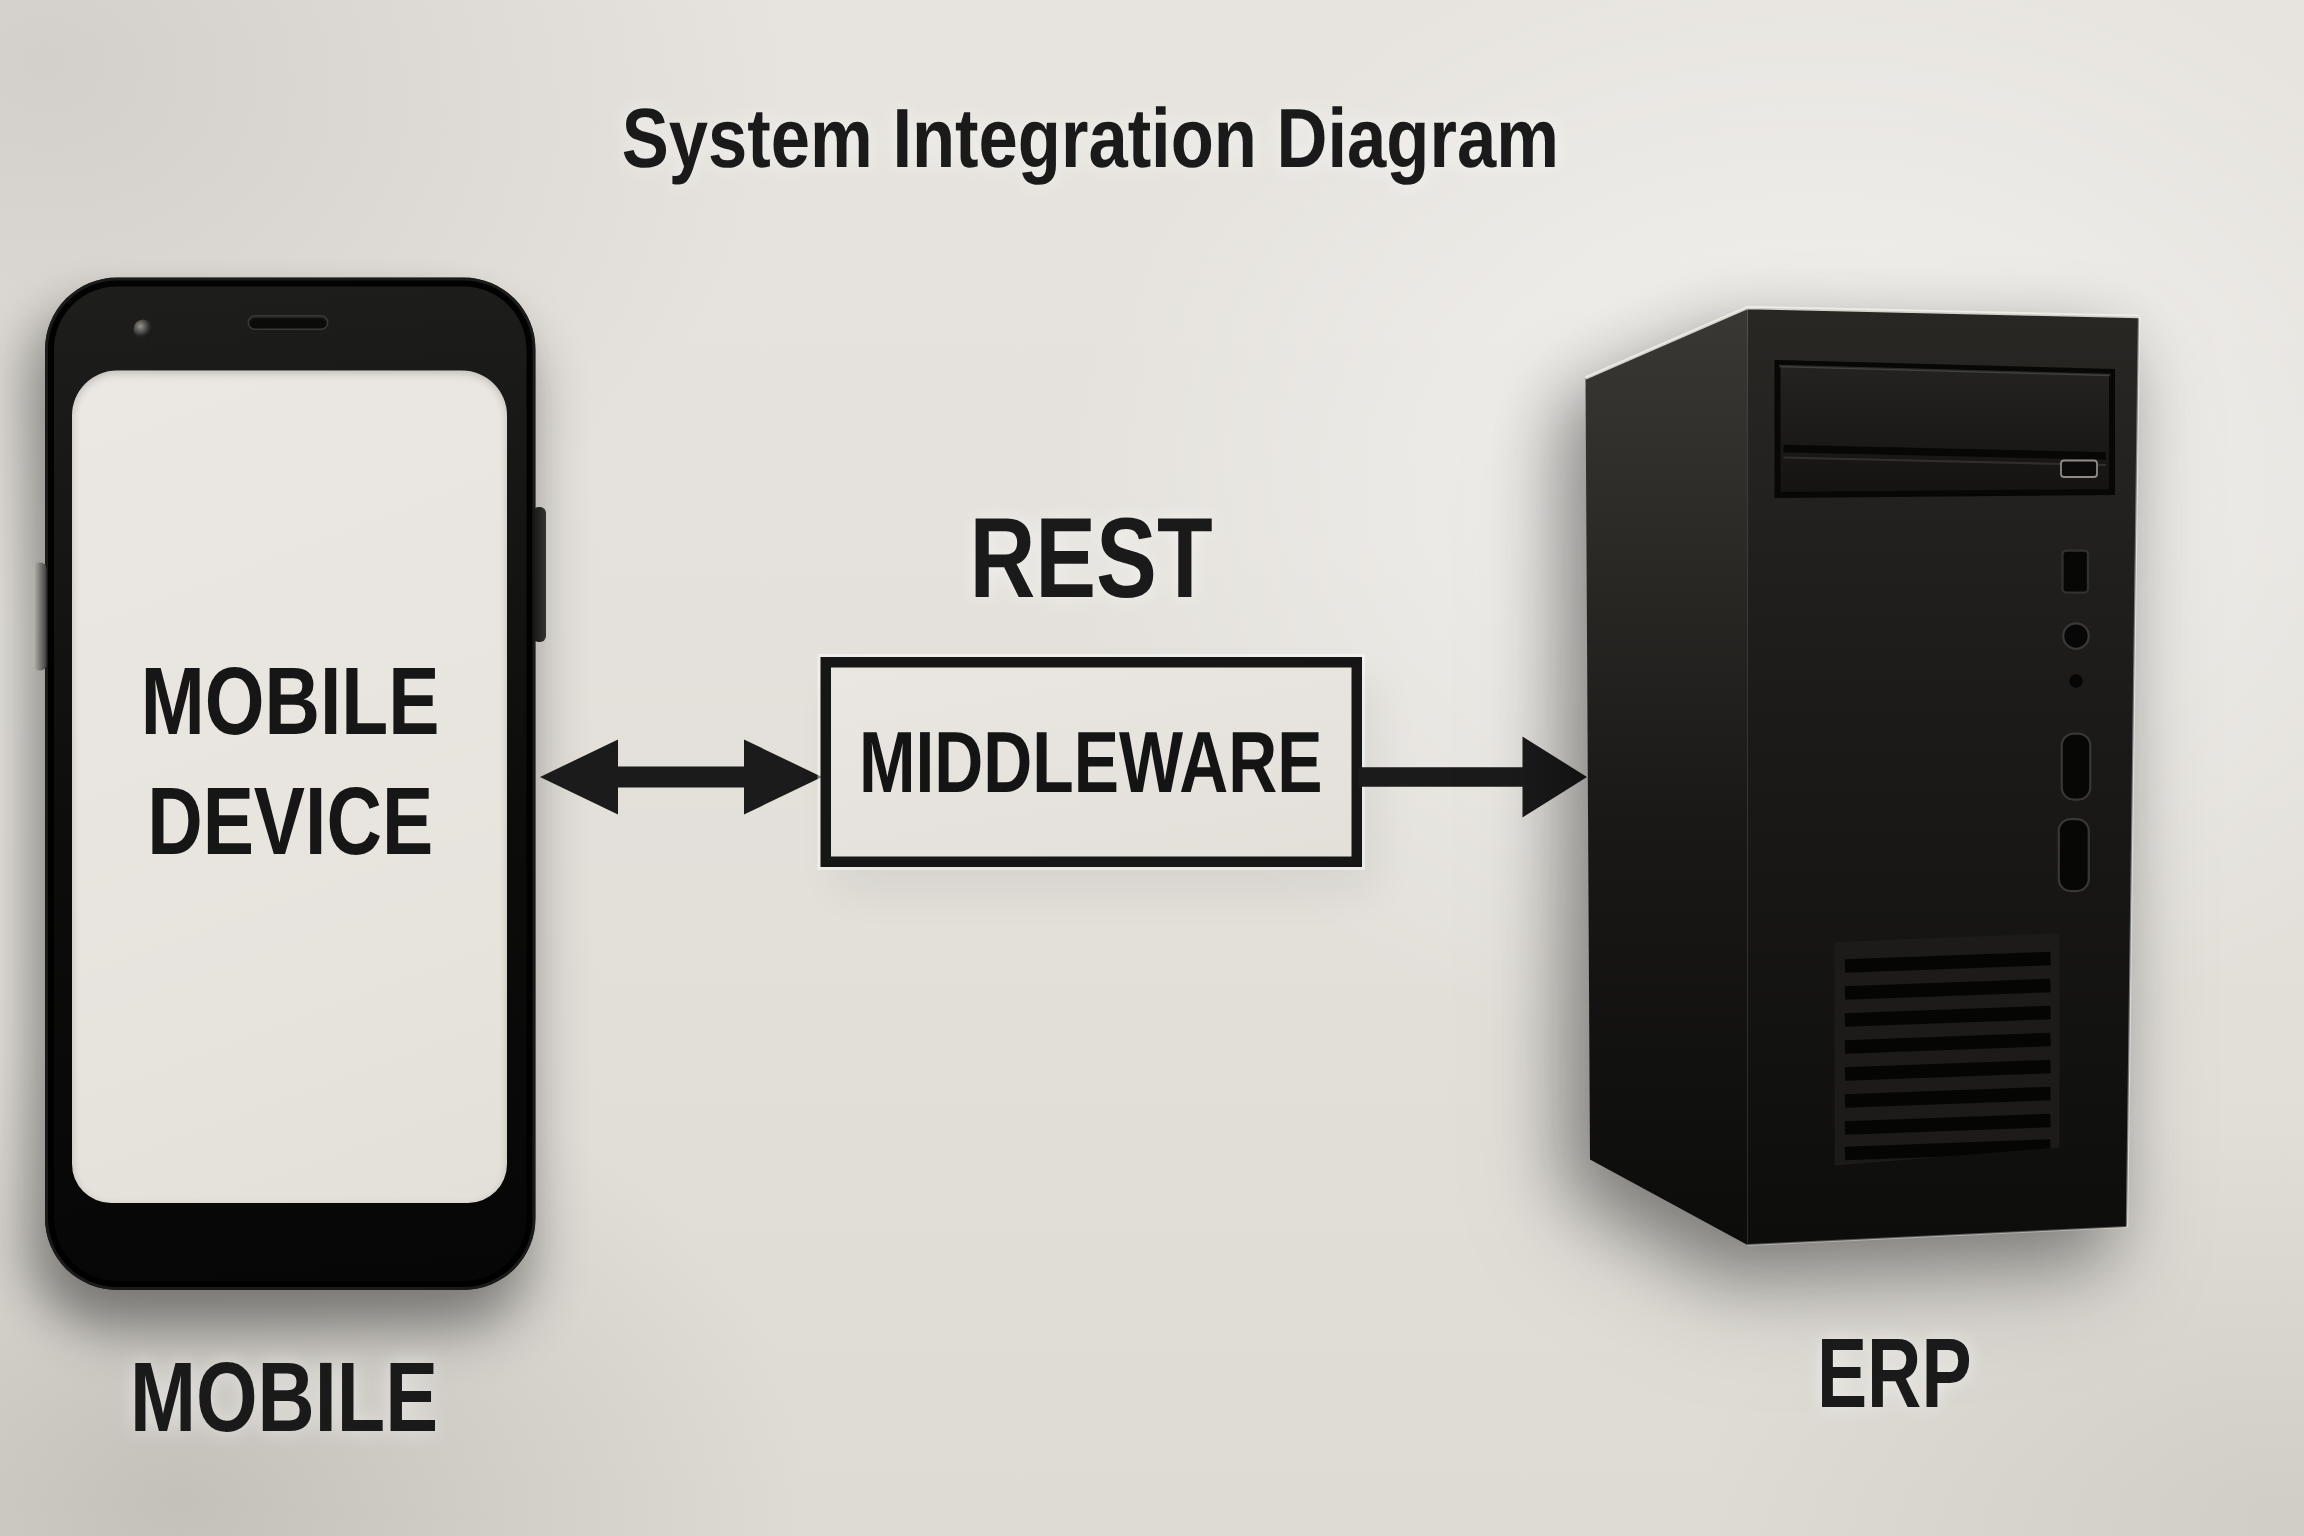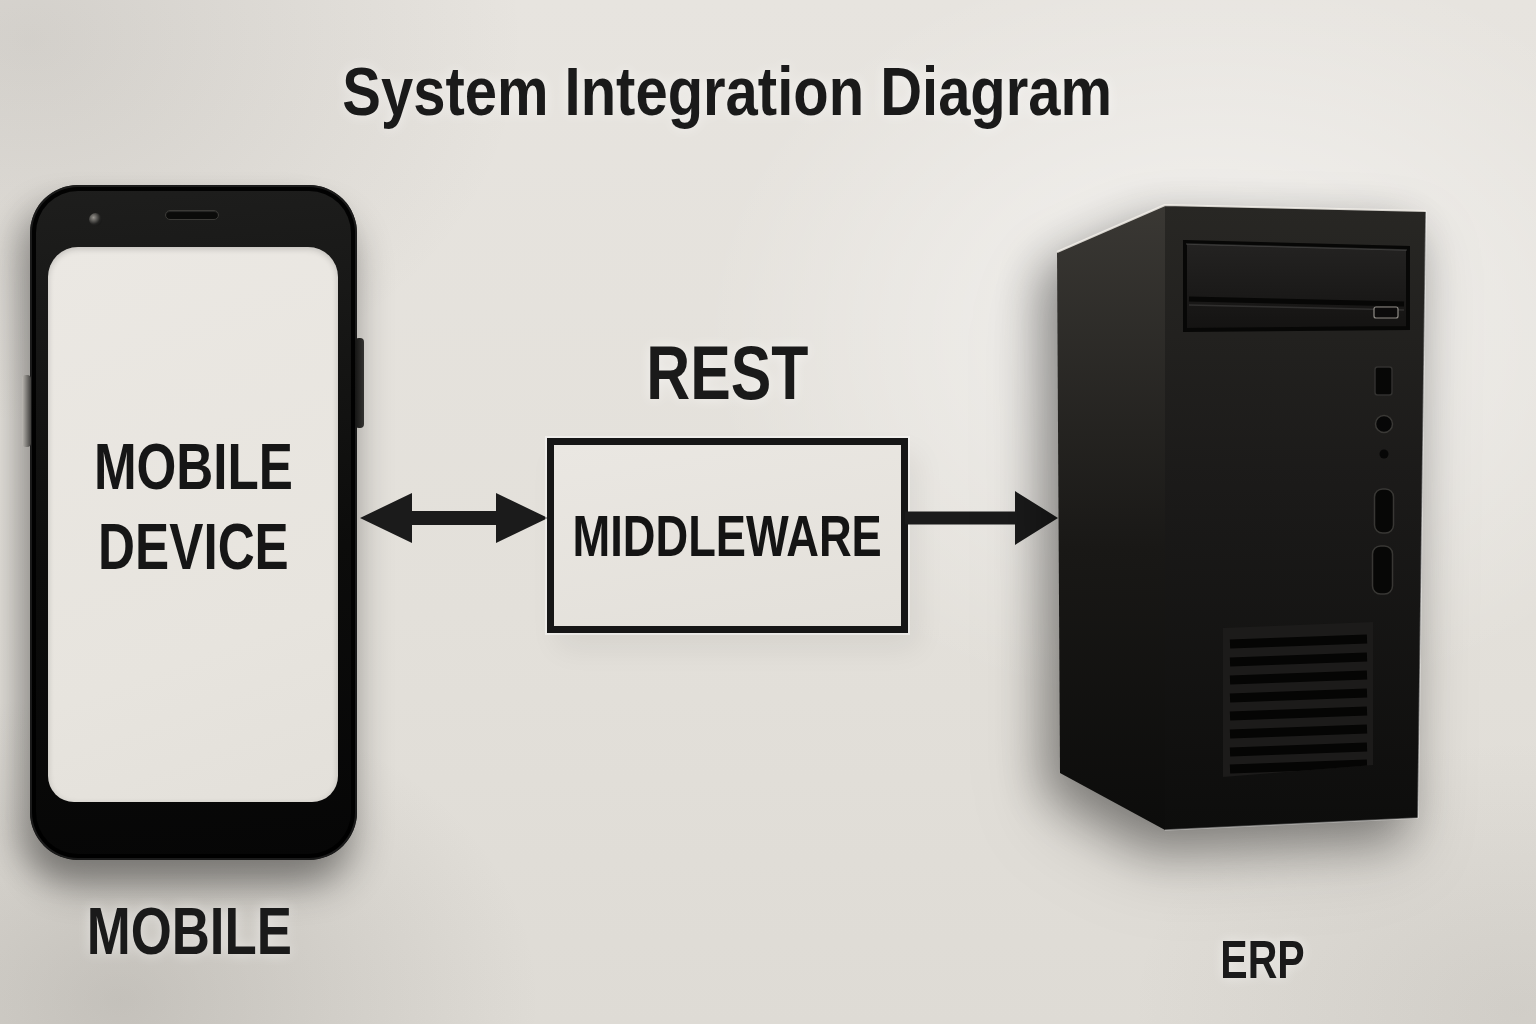--- a/index.html
+++ b/index.html
@@ -18,26 +18,26 @@
       radial-gradient(900px 700px at 30px 40px, rgba(90,86,80,0.14), rgba(0,0,0,0) 55%),
       radial-gradient(650px 450px at 1520px 1010px, rgba(90,86,80,0.10), rgba(0,0,0,0) 60%),
       linear-gradient(180deg, #e7e4df 0%, #e3e0da 60%, #dedbd5 100%);
   }
 
   .label { position: absolute; text-align: center; font-weight: bold;
            text-shadow: 0 0 14px rgba(255,255,255,0.55); }
   .cond { display: inline-block; transform: scaleX(0.80); transform-origin: 50% 50%; white-space: nowrap; }
   .cond.block { display: block; }
 
-  .title   { left: 0; top: 50px; width: 1454px; font-size: 69px; line-height: 84px; }
+  .title   { left: 0; top: 50px; width: 1454px; font-size: 56px; line-height: 84px; }
   .title .cond { transform: scaleX(0.84); }
   .rest    { left: 547px; top: 334px; width: 360px; font-size: 76px; line-height: 78px; }
   .payload { left: 450px; top: 622px; width: 456px; font-size: 62px; line-height: 76px; }
   .mobile-caption { left: 29px;  top: 896px; width: 320px; font-size: 66px; line-height: 70px; }
-  .erp-caption    { left: 1113px; top: 916px; width: 300px; font-size: 54px; line-height: 86px; }
+  .erp-caption    { left: 1113px; top: 872px; width: 300px; font-size: 66px; line-height: 86px; }
   .erp-caption .cond { transform: scaleX(0.76); }
 
   
   .phone {
     position: absolute; left: 30px; top: 185px; width: 327px; height: 675px;
     border-radius: 48px;
     background: linear-gradient(175deg, #1e1e1d 0%, #0c0c0b 55%, #060606 100%);
     box-shadow:
       inset 0 0 0 2px rgba(255,255,255,0.10),
       inset 0 0 0 6px rgba(0,0,0,0.9),
@@ -63,21 +63,21 @@
     box-shadow: inset 0 1px 1px rgba(255,255,255,0.12);
   }
   .phone-btn { position: absolute; border-radius: 4px; }
   .phone-btn.left  { left: -8px; top: 190px; width: 9px; height: 72px;
                      background: linear-gradient(90deg, #bcb9b3, #3f3e3c); }
   .phone-btn.right { right: -7px; top: 153px; width: 9px; height: 90px;
                      background: linear-gradient(90deg, #151514, #343331); }
 
   
   .mw-box {
-    position: absolute; left: 547px; top: 438px; width: 361px; height: 195px;
+    position: absolute; left: 547px; top: 438px; width: 361px; height: 140px;
     border: 7px solid #161616;
     background: linear-gradient(170deg, #eae7e2, #e3e0da);
     box-shadow: 0 0 0 2px rgba(255,255,255,0.45), 10px 16px 28px rgba(0,0,0,0.06);
     display: flex; align-items: center; justify-content: center;
   }
   .mw-label { font-weight: bold; font-size: 58px; color: #141414;
               display: inline-block; transform: scaleX(0.78); white-space: nowrap; }
 
   .arrow { position: absolute; }
   .arrow-left  { left: 360px; top: 486px; }

